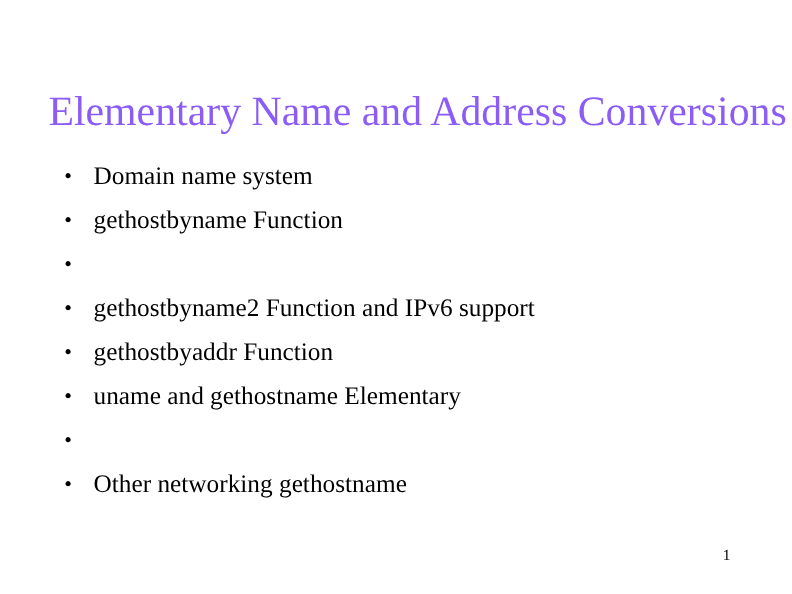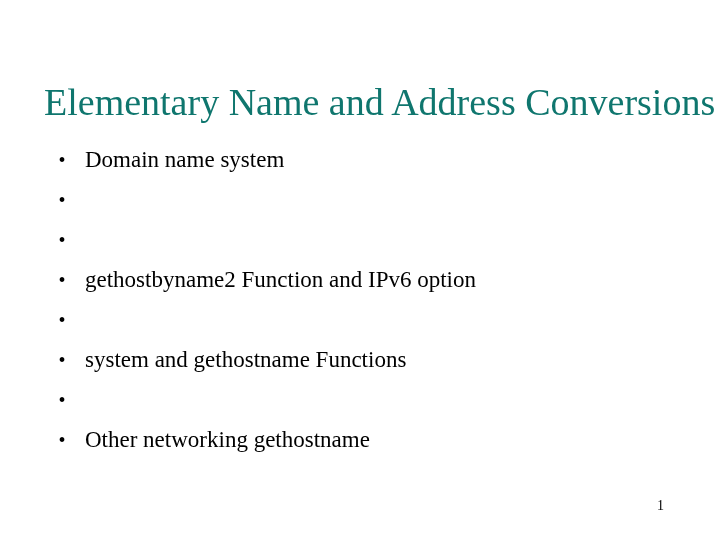--- a/index.html
+++ b/index.html
@@ -31,21 +31,21 @@
     position: absolute;
     left: 44px;
     top: 55px;
     width: 652px;
     font-size: 38px;
     line-height: 44px;
     font-weight: normal;
     letter-spacing: 0px;
     white-space: nowrap;
     text-align: right;
-    color: #0f766e;
+    color: #8b5cf6;
   }
 
   
   .body-list {
     position: absolute;
     left: 50px;
     top: 140px;
     width: 640px;
     margin: 0;
     padding: 0;
@@ -100,38 +100,40 @@
 
   <ul class="body-list">
 
     <li class="bullet-row">
       <span class="bullet-marker">•</span>
       <span class="bullet-text">Domain name system</span>
     </li>
 
     <li class="bullet-row">
       <span class="bullet-marker">•</span>
+      <span class="bullet-text">gethostbyname Function</span>
     </li>
 
     <li class="bullet-row">
       <span class="bullet-marker">•</span>
     </li>
 
     <li class="bullet-row">
       <span class="bullet-marker">•</span>
-      <span class="bullet-text">gethostbyname2 Function and IPv6 option</span>
+      <span class="bullet-text">gethostbyname2 Function and IPv6 support</span>
     </li>
 
     <li class="bullet-row">
       <span class="bullet-marker">•</span>
+      <span class="bullet-text">gethostbyaddr Function</span>
     </li>
 
     <li class="bullet-row">
       <span class="bullet-marker">•</span>
-      <span class="bullet-text">system and gethostname Functions</span>
+      <span class="bullet-text">uname and gethostname Elementary</span>
     </li>
 
     <li class="bullet-row">
       <span class="bullet-marker">•</span>
     </li>
 
     <li class="bullet-row">
       <span class="bullet-marker">•</span>
       <span class="bullet-text">Other networking gethostname</span>
     </li>

